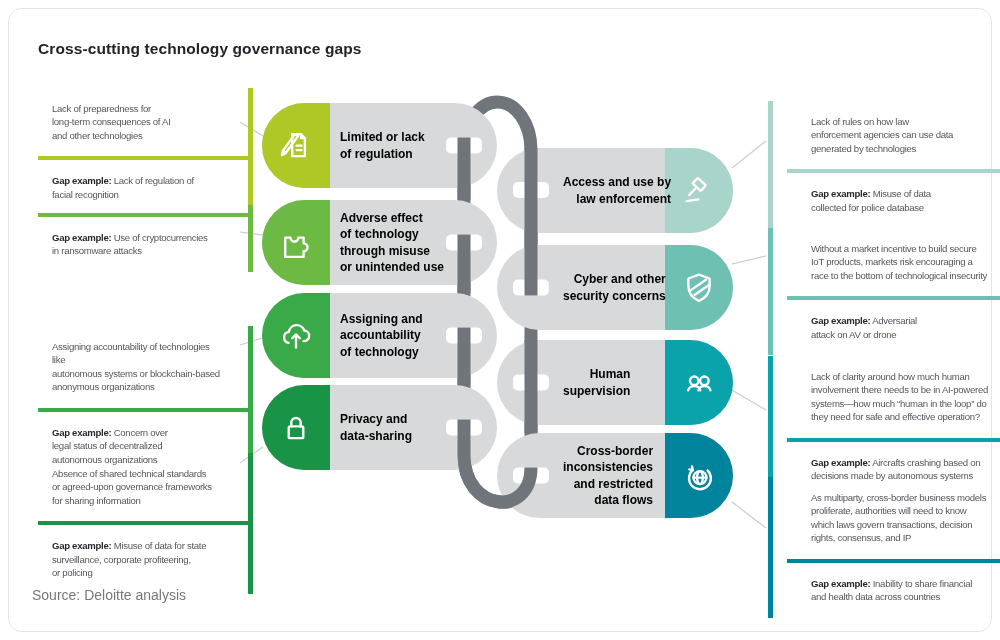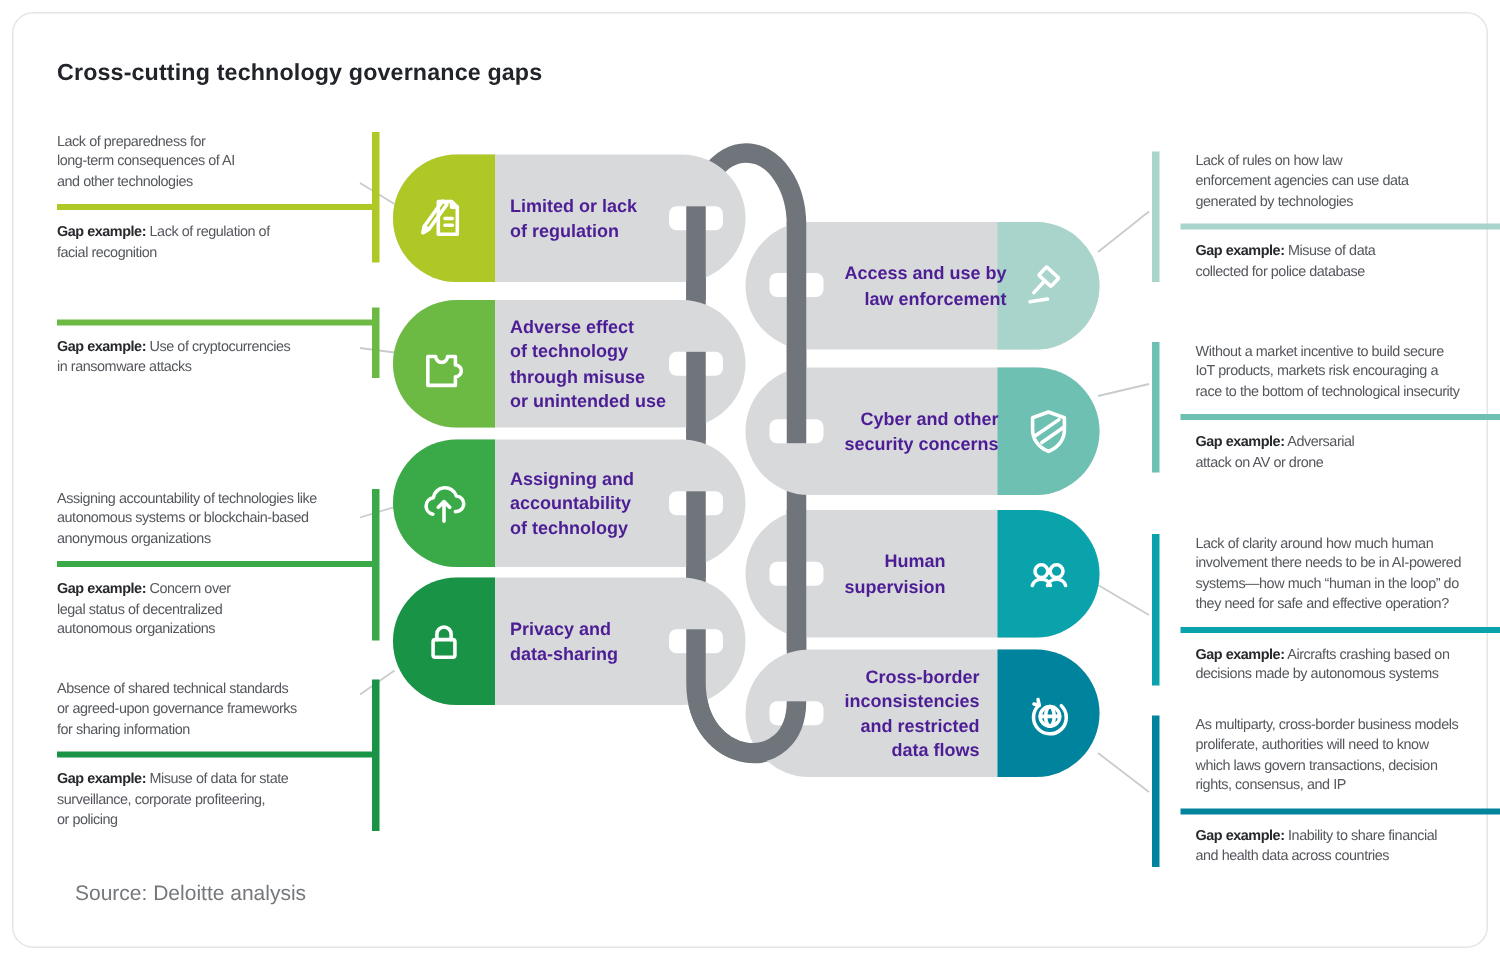--- a/index.html
+++ b/index.html
@@ -2,45 +2,45 @@
 <html><head>
 <meta charset="utf-8">
 <style>
   html,body{margin:0;padding:0;}
   body{width:1000px;height:640px;position:relative;background:#ffffff;
        font-family:"Liberation Sans",sans-serif;overflow:hidden;}
   .card-border{position:absolute;left:8px;top:8px;right:8px;bottom:8px;
        border:1px solid #e4e5e6;border-radius:14px;pointer-events:none;}
   .title{position:absolute;left:38px;top:30px;font-size:15.5px;font-weight:bold;
        color:#212429;letter-spacing:.1px;}
-  .source{position:absolute;left:50px;top:587px;font-size:14px;color:#75787b;}
+  .source{position:absolute;left:32px;top:587px;font-size:14px;color:#75787b;}
 
   svg.layer{position:absolute;left:0;top:0;pointer-events:none;}
   #chain-back{z-index:1;}
   #chain-front{z-index:3;}
 
   .pill{position:absolute;height:85px;background:var(--pillgray,#d8d9da);
        border-radius:42.5px;display:flex;align-items:center;z-index:2;}
   .pill-l{left:262px;width:235px;}
   .pill-r{left:497px;width:236px;text-align:right;}
   .cap{position:absolute;top:0;bottom:0;width:68px;background:var(--c);
        display:flex;align-items:center;justify-content:center;}
   .cap-l{left:0;border-radius:42.5px 0 0 42.5px;}
   .cap-r{right:0;border-radius:0 42.5px 42.5px 0;}
   .pill-label{position:relative;font-weight:bold;font-size:12px;line-height:1.34;
-       color:#4c1d95;white-space:pre-line;}
+       color:#000000;white-space:pre-line;}
   .pill-l .pill-label{margin-left:78px;}
   .pill-r .pill-label{margin-left:66px;}
   .cap svg{display:block;}
 
   .ann{position:absolute;z-index:4;font-size:9.6px;line-height:1.4;
        letter-spacing:-0.3px;color:#54575c;}
   .ann-l{left:38px;width:200px;border-right:5px solid var(--c);padding-right:10px;}
   .ann-r{left:768px;width:216px;border-left:5px solid var(--c);padding-left:24px;}
-  .ann p{margin:0;white-space:pre-line;}
+  .ann p{margin:14px;white-space:pre-line;}
   .ann-rule{height:4px;background:var(--c);}
   .ann-l .ann-rule{margin:8px -10px 8px 0;}
   .ann-r .ann-rule{margin:8px 0 8px -10px;}
   .ann b{color:#26282c;}
 
   .al1{top:88px;}  .al2{top:205px;} .al3{top:326px;} .al4{top:453px;}
   .ar1{top:101px;} .ar2{top:228px;} .ar3{top:356px;} .ar4{top:477px;}
 
   .pl1{top:103px;} .pl2{top:200px;} .pl3{top:293px;} .pl4{top:385px;}
   .pr1{top:148px;} .pr2{top:245px;} .pr3{top:340px;} .pr4{top:433px;}

